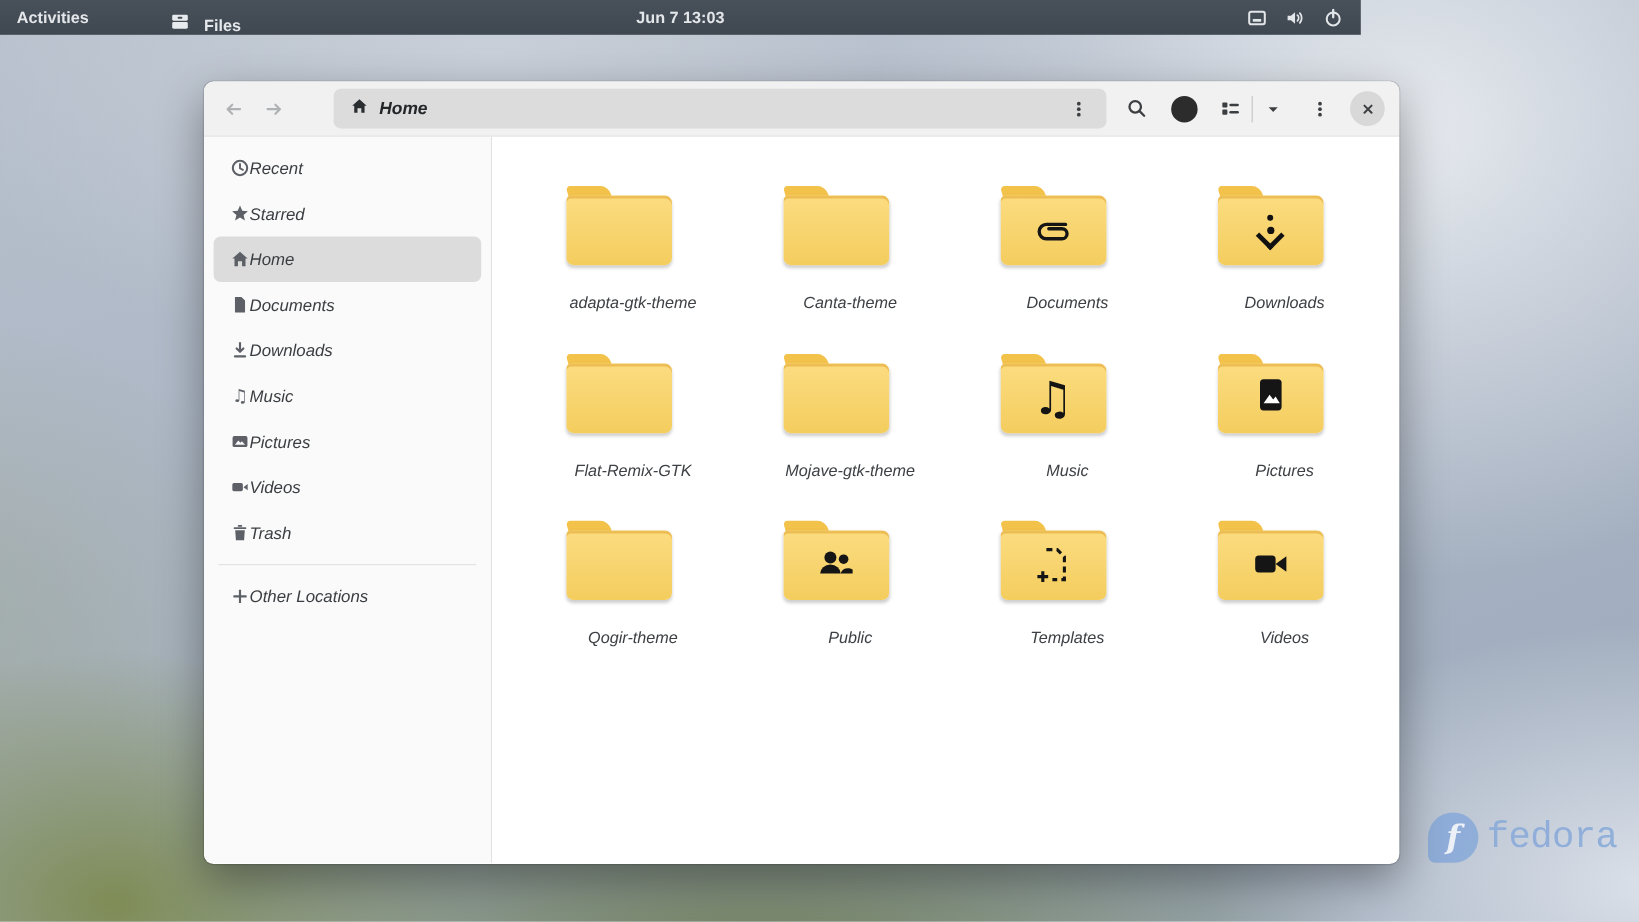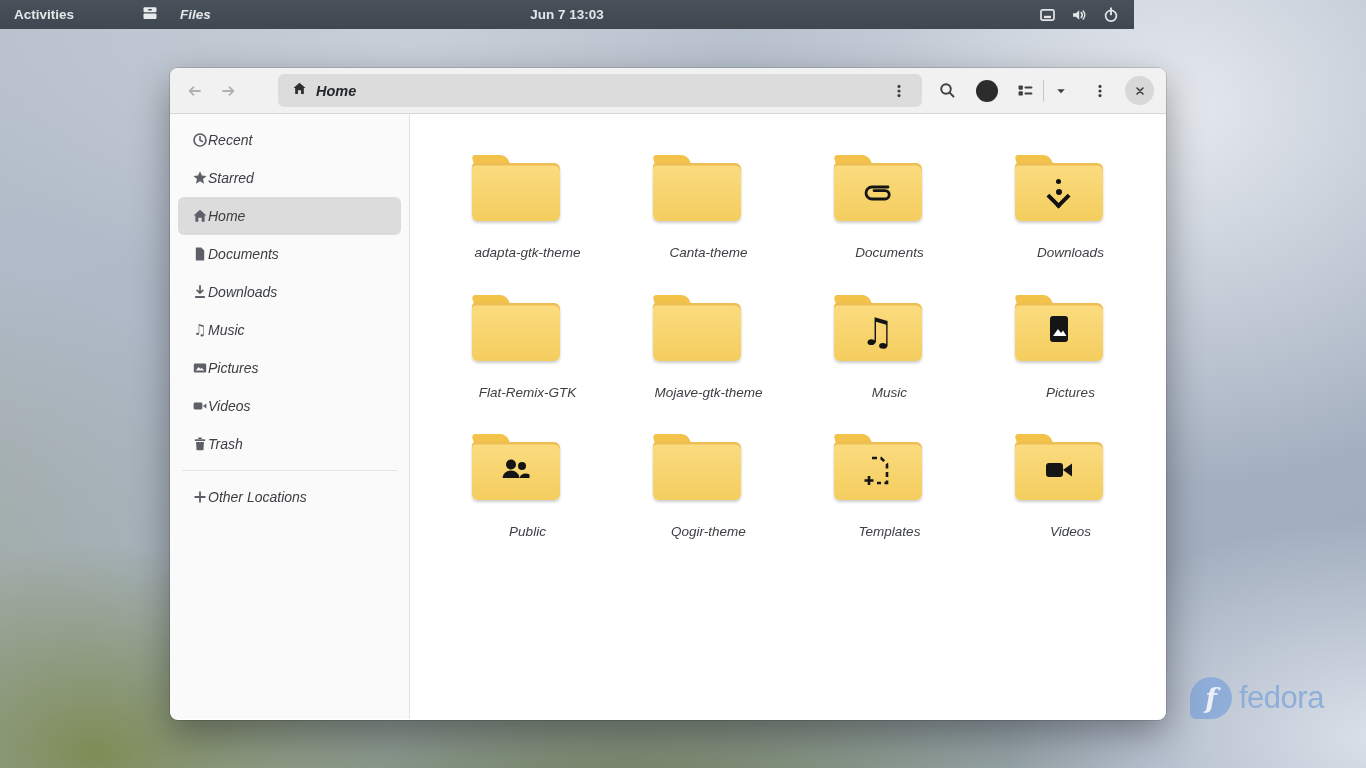--- a/index.html
+++ b/index.html
@@ -16,21 +16,21 @@
       radial-gradient(700px 380px at 30% 6%, rgba(206,212,220,.8), rgba(206,212,220,0) 70%),
       radial-gradient(520px 300px at 101% 96%, rgba(226,231,239,.9), rgba(226,231,239,0) 72%),
       linear-gradient(160deg,#b7c0cc,#a8b3c3 55%,#9eabbc);
   }
 
   
   .topbar{ position:absolute; left:0; top:0; width:1134px; height:29px;
     background:linear-gradient(#48505a,#3f4751); display:flex; align-items:center;
     color:#e4e7ea; font-size:13.5px; font-weight:700; z-index:50; }
   .tb-activities{ padding:0 14px; height:100%; display:flex; align-items:center; }
-  .tb-app{ margin-left:48px; display:flex; align-items:center; gap:22px; height:100%; padding:0 6px;font-style:italic; }
+  .tb-app{ margin-left:48px; display:flex; align-items:flex-end; gap:12px; height:100%; padding:0 6px; }
   .tb-clock{ position:absolute; left:50%; transform:translateX(-50%); }
   .tb-right{ margin-left:auto; display:flex; align-items:center; gap:15px; padding-right:15px; }
   .tb-right svg{ display:block; }
 
   
   .window{ position:absolute; left:170px; top:68px; width:996px; height:652px;
     border-radius:8px; box-shadow:0 14px 38px rgba(0,0,0,.38), 0 0 0 1px rgba(0,0,0,.12);
     background:#fff; z-index:10;font-style:italic; }
 
   .headerbar{ height:46px; background:#f1f1f1; border-bottom:1px solid #d6d6d6;
@@ -88,21 +88,21 @@
     transform:rotate(45deg); margin-top:-7px; }
 
   
   .fedora{ position:absolute; left:1190px; top:677px; display:flex; align-items:center;
     gap:7px; z-index:5; opacity:.9; }
   .fed-bubble{ width:42px; height:42px; background:var(--c-fedora_blue,#8aabd9);
     border-radius:50% 50% 50% 14%; display:flex; align-items:center; justify-content:center;
     color:#f2f6fb; font-size:27px; font-weight:700; font-style:italic;
     font-family:"DejaVu Serif",serif; }
   .fed-text{ font-size:31px; color:var(--c-fedora_blue,#8aabd9); letter-spacing:-.5px;
-    font-family:Liberation Sans, sans-serif; }
+    font-family:Liberation Mono, monospace; }
 </style>
 </head>
 <body>
 
 <div class="wallpaper"></div>
 
 <div class="topbar">
   <div class="tb-activities">Activities</div>
   <div class="tb-app">
     <span>
@@ -372,41 +372,41 @@
                   <rect x="11" y="4" width="18" height="26" rx="3" fill="#151515"></rect>
                   <path d="M14 24 L19 17 22 21 24 18.5 27.5 24 Z" fill="#fff"></path>
                 </svg>
               </div>
             </div>
             <div class="fname">Pictures</div>
           </div>
           <div class="cell">
             <div class="folder">
               <div class="tab"></div>
+              <div class="fbody"></div>
+            </div>
+            <div class="fname">Qogir-theme</div>
+          </div>
+          <div class="cell">
+            <div class="folder">
+              <div class="tab"></div>
               <div class="fbody">
                 <svg width="40" height="40" viewBox="0 0 40 40">
                   <circle cx="15" cy="13.5" r="5" fill="#151515"></circle>
                   <path d="M6.5 27 a8.5 7.5 0 0 1 17 0 z" fill="#151515"></path>
                   <circle cx="26" cy="15" r="4" fill="#151515"></circle>
                   <path d="M23.5 27 a6.5 6 0 0 1 10 -3.5 l0 3.5 z" fill="#151515"></path>
                 </svg>
               </div>
             </div>
             <div class="fname">Public</div>
           </div>
           <div class="cell">
             <div class="folder">
               <div class="tab"></div>
-              <div class="fbody"></div>
-            </div>
-            <div class="fname">Qogir-theme</div>
-          </div>
-          <div class="cell">
-            <div class="folder">
-              <div class="tab"></div>
               <div class="fbody">
                 <svg width="40" height="40" viewBox="0 0 40 40">
                   <path d="M14 7 h9 l6 6 v19 h-10" fill="none" stroke="#151515" stroke-width="2.6" stroke-dasharray="5 3.5"></path>
                   <path d="M11 25 v9 M6.5 29.5 h9" stroke="#151515" stroke-width="2.6"></path>
                 </svg>
               </div>
             </div>
             <div class="fname">Templates</div>
           </div>
           <div class="cell">

